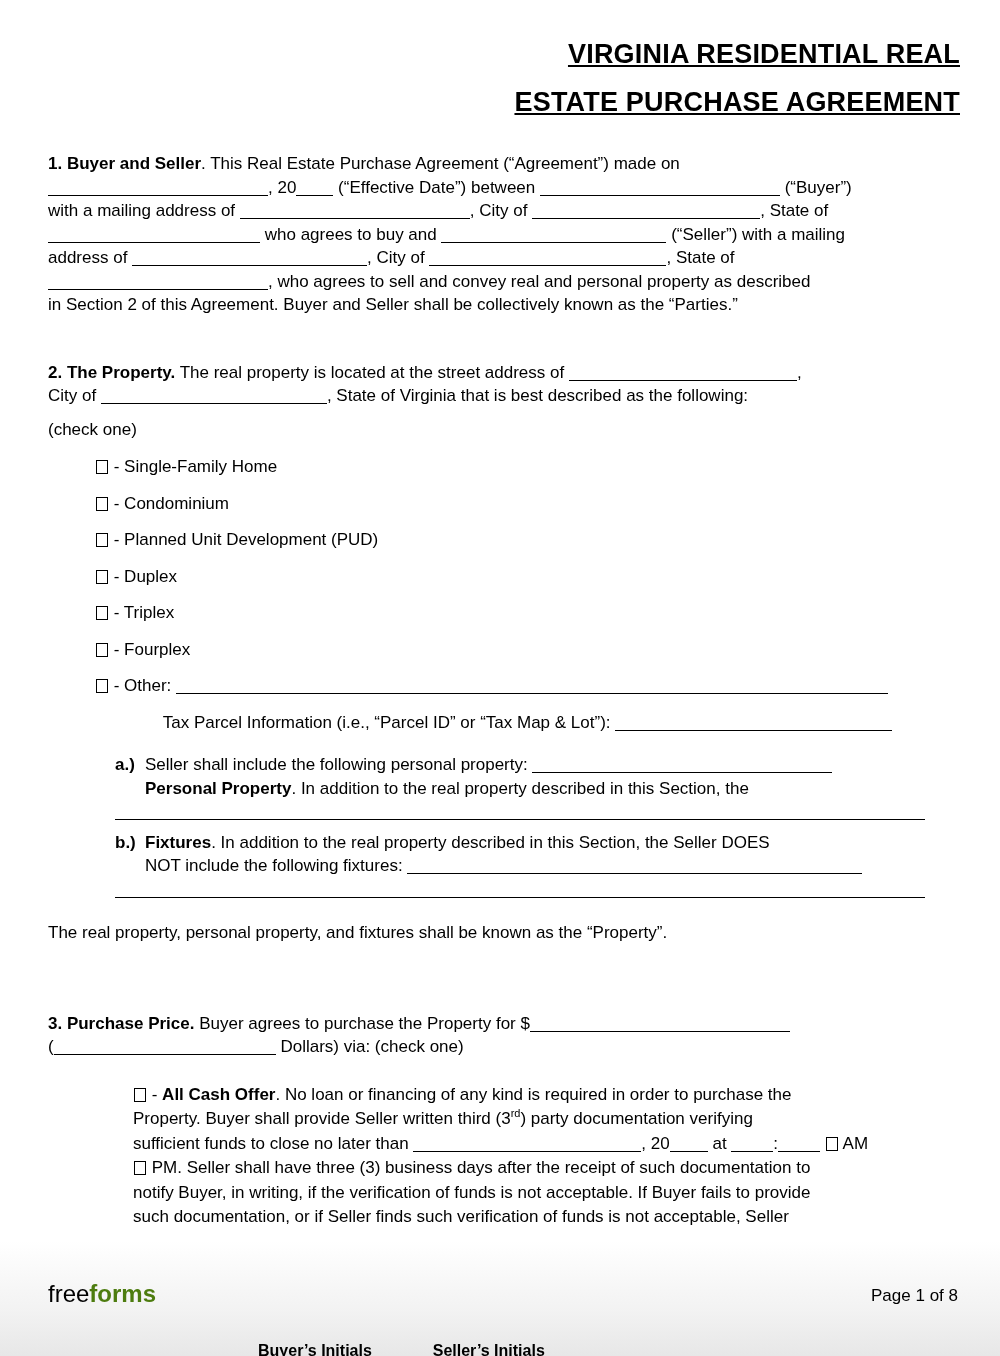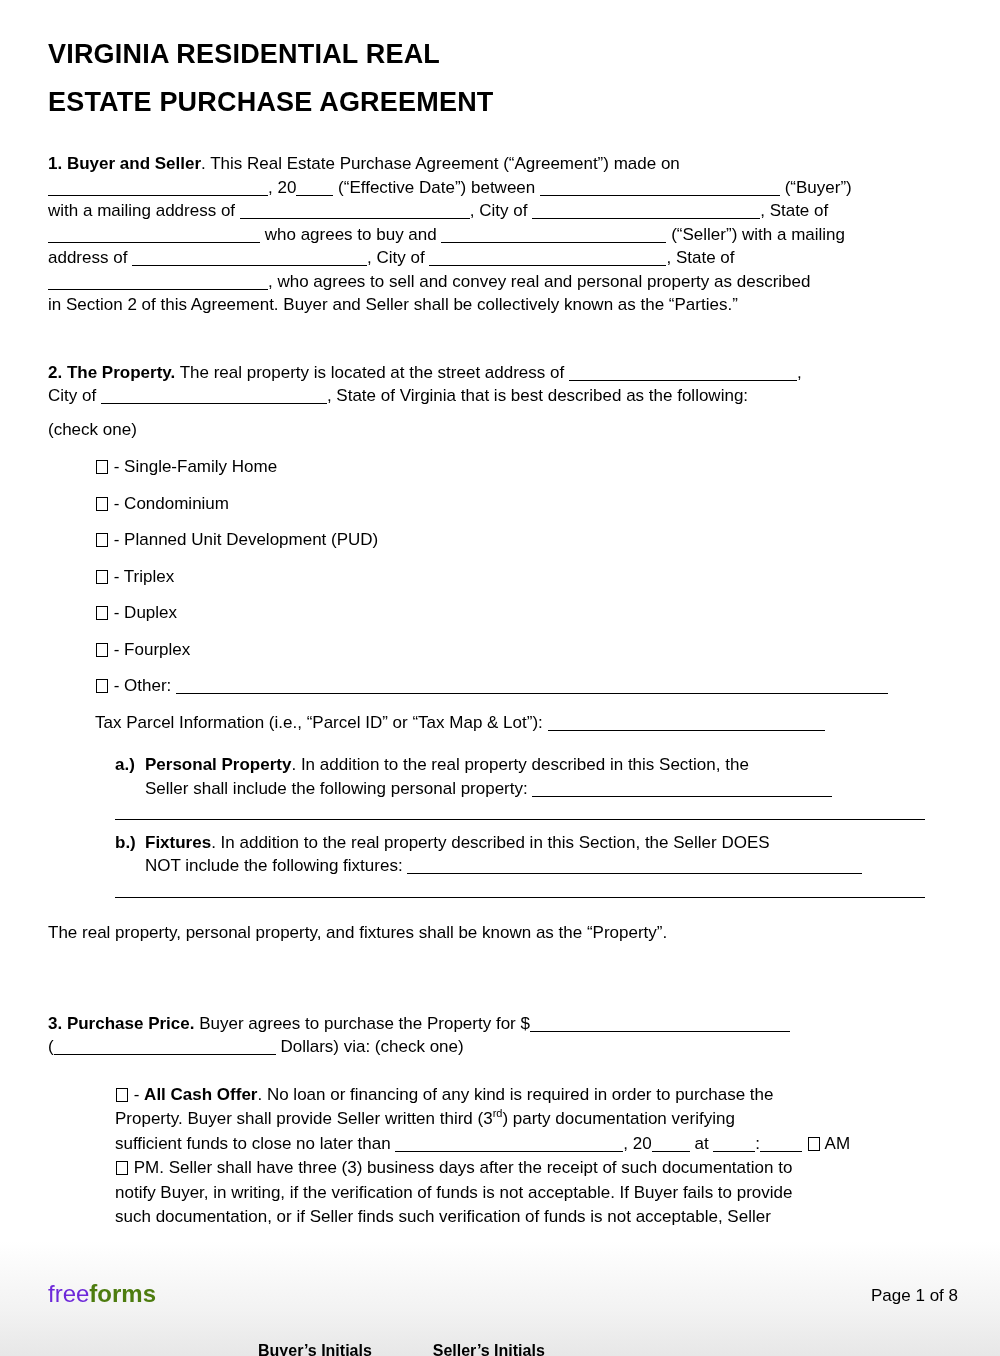--- a/index.html
+++ b/index.html
@@ -10,42 +10,42 @@
     font-family:"Liberation Sans",sans-serif;
     font-size:17px;color:#000;
     overflow:hidden;
   }
   .fade{
     position:absolute;left:0;bottom:0;width:1000px;height:115px;
     background:linear-gradient(180deg, rgba(236,236,236,0) 0%, rgba(232,232,232,0.55) 60%, #e7e7e7 100%);
     z-index:0;
   }
   .content{position:relative;z-index:1;padding:0 40px 0 48px;}
-  .title{text-align:left;font-weight:bold;font-size:27px;line-height:48px;margin-top:30px;letter-spacing:0.2px;}
+  .title{text-align:right;font-weight:bold;font-size:27px;line-height:48px;margin-top:30px;letter-spacing:0.2px;text-decoration:underline;}
   .ln{line-height:23.5px;white-space:nowrap;}
   .b{font-weight:bold;}
   .blank{display:inline-block;border-bottom:1.7px solid #000;height:15px;vertical-align:-3px;}
   .cbx{display:inline-block;width:12px;height:14px;border:1.4px solid #000;vertical-align:-2px;margin:0 1px;box-sizing:border-box;background:#fff;}
   sup{font-size:11px;line-height:0;}
   .sec-s1{margin-top:26px;}
   .sec-s2{margin-top:44px;}
   .check-one{margin-top:10px;}
   .chk{margin-left:47px;margin-top:14px;}
   .chk .ln{margin-bottom:13px;}
-  .tax{margin-left:47px;margin-top:11px;}
+  .tax{margin-left:47px;margin-top:11px;text-align:center;}
   .sub{display:flex;margin-left:67px;margin-top:19px;}
   .sub .marker{flex:0 0 30px;font-weight:bold;line-height:23.5px;}
   .fullline{margin-left:67px;}
   .sub-b{margin-top:7px;}
   .note{margin-top:20px;}
   .sec-s3{margin-top:67px;}
-  .cash{margin-left:67px;margin-top:24px;}
+  .cash{margin-left:85px;margin-top:24px;}
   .cash .ln{line-height:24.5px;}
   .logo{position:absolute;left:48px;top:1280px;font-size:24px;z-index:1;}
-  .logo .lf{color:#6d28d9;font-weight:normal;}
+  .logo .lf{color:#000000;font-weight:normal;}
   .logo .lo{color:#4d7c0f;font-weight:bold;}
   .initials{position:absolute;left:258px;top:1339px;font-size:16px;z-index:1;}
   .initials .blank{border-bottom-width:1.4px;}
   .pageno{position:absolute;right:42px;top:1286px;font-size:17px;z-index:1;}
 </style>
 </head>
 <body>
 
 <div class="page">
   <div class="fade"></div>
@@ -71,33 +71,33 @@
       <div class="ln"><span class="b">2. The Property.</span><span> The real property is located at the street address of </span><span class="blank" style="width: 228px;"></span><span>,</span></div>
       <div class="ln"><span>City of </span><span class="blank" style="width: 226px;"></span><span>, State of Virginia that is best described as the following:</span></div>
     </div>
 
     <div class="ln check-one">(check one)</div>
 
     <div class="chk">
       <div class="ln"><span class="cbx"></span><span> - Single-Family Home</span></div>
       <div class="ln"><span class="cbx"></span><span> - Condominium</span></div>
       <div class="ln"><span class="cbx"></span><span> - Planned Unit Development (PUD)</span></div>
+      <div class="ln"><span class="cbx"></span><span> - Duplex</span></div>
       <div class="ln"><span class="cbx"></span><span> - Triplex</span></div>
-      <div class="ln"><span class="cbx"></span><span> - Duplex</span></div>
       <div class="ln"><span class="cbx"></span><span> - Fourplex</span></div>
       <div class="ln"><span class="cbx"></span><span> - Other: </span><span class="blank" style="width: 712px;"></span></div>
     </div>
 
     <div class="ln tax"><span>Tax Parcel Information (i.e., “Parcel ID” or “Tax Map &amp; Lot”): </span><span class="blank" style="width: 277px;"></span></div>
 
     <div class="sub sub-a">
       <div class="marker">a.)</div>
       <div>
+        <div class="ln"><span>Seller shall include the following personal property: </span><span class="blank" style="width: 300px;"></span></div>
         <div class="ln"><span class="b">Personal Property</span><span>. In addition to the real property described in this Section, the</span></div>
-        <div class="ln"><span>Seller shall include the following personal property: </span><span class="blank" style="width: 300px;"></span></div>
       </div>
     </div>
     <div class="ln fullline"><span class="blank" style="width: 810px;"></span></div>
 
     <div class="sub sub-b">
       <div class="marker">b.)</div>
       <div>
         <div class="ln"><span class="b">Fixtures</span><span>. In addition to the real property described in this Section, the Seller DOES</span></div>
         <div class="ln"><span>NOT include the following fixtures: </span><span class="blank" style="width: 455px;"></span></div>
       </div>

